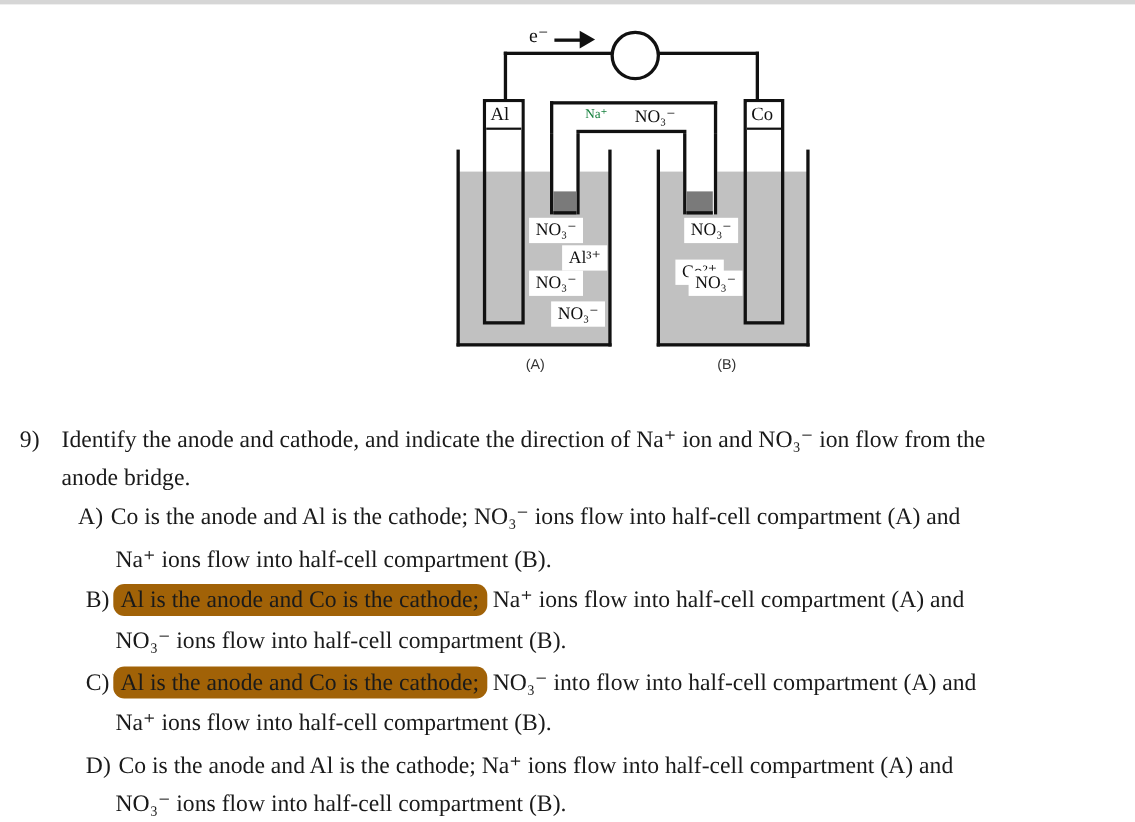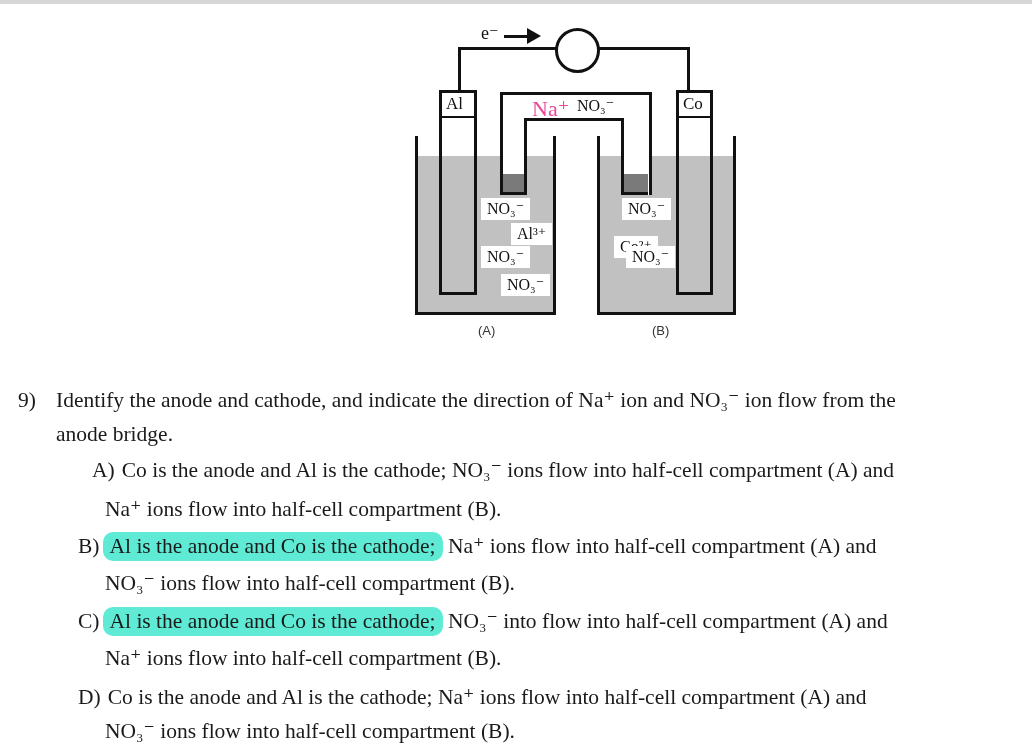--- a/index.html
+++ b/index.html
@@ -35,21 +35,21 @@
 
   .electrode{border:3px solid #111;box-sizing:border-box;z-index:3;background:transparent;}
   #electrode-al{left:439px;top:90px;width:38px;height:205px;}
   #electrode-co{left:676px;top:90px;width:37px;height:205px;}
   .electrode-label{display:block;background:#fff;border-bottom:2px solid #111;
                    font-size:17px;padding:1px 0 2px 4px;color:#111;}
 
   
   #bridge-arch{left:500px;top:92px;width:152px;height:29px;background:#fff;
                border:3px solid #111;border-bottom:none;box-sizing:border-box;z-index:4;}
-  #bridge-cation{position:absolute;left:27px;top:1px;font-size:22px;color:#ec4899;background:#fff;padding:0 2px;}
+  #bridge-cation{position:absolute;left:27px;top:1px;font-size:12px;color:#15803d;background:#fff;padding:0 2px;}
   #bridge-anion{position:absolute;left:72px;top:1px;font-size:16px;color:#111;background:#fff;padding:0 2px;}
   #bridge-inner-top{left:524px;top:118px;width:100px;height:3px;background:#111;z-index:4;}
   .bridge-leg{background:#fff;border-left:3px solid #111;border-right:3px solid #111;
               box-sizing:border-box;z-index:4;}
   #bridge-leg-left{left:500px;top:121px;width:27px;height:74px;}
   #bridge-leg-right{left:621px;top:121px;width:31px;height:74px;}
   .bridge-tip{background:#7a7a7a;border-bottom:3px solid #111;box-sizing:border-box;z-index:5;}
   #bridge-tip-left{left:503px;top:174px;width:21px;height:21px;}
   #bridge-tip-right{left:624px;top:174px;width:24px;height:21px;}
 
@@ -65,25 +65,25 @@
   .caption{font-family:"Liberation Sans","DejaVu Sans",sans-serif;font-size:13px;color:#333;z-index:2;}
   #caption-a{left:478px;top:323px;}
   #caption-b{left:652px;top:323px;}
 
   
   .tline{white-space:nowrap;font-size:21.5px;color:#1a1a1a;z-index:7;}
   #q-line1{left:18px;top:387px;}
   #q-num{display:inline-block;width:38px;}
   #q-line2{left:56px;top:422px;}
   .opt-label{margin-right:7px;}
-  #opt-a1{left:92px;top:457px;}  #opt-a2{left:105px;top:496px;}
+  #opt-a1{left:71px;top:457px;}  #opt-a2{left:105px;top:496px;}
   #opt-b1{left:78px;top:533px;}  #opt-b2{left:105px;top:570px;}
   #opt-c1{left:78px;top:608px;}  #opt-c2{left:105px;top:645px;}
   #opt-d1{left:78px;top:684px;}  #opt-d2{left:105px;top:718px;}
-  .hl{background:#5eead4;border-radius:10px;padding:2px 7px 3px 7px;margin-left:-4px;}
+  .hl{background:#a16207;border-radius:10px;padding:2px 7px 3px 7px;margin-left:-4px;}
 </style>
 </head>
 <body>
 
 <div class="abs" id="top-bar"></div>
 
 <div class="abs" id="diagram">
 
   <div class="abs solution" id="solution-a"></div>
   <div class="abs solution" id="solution-b"></div>

